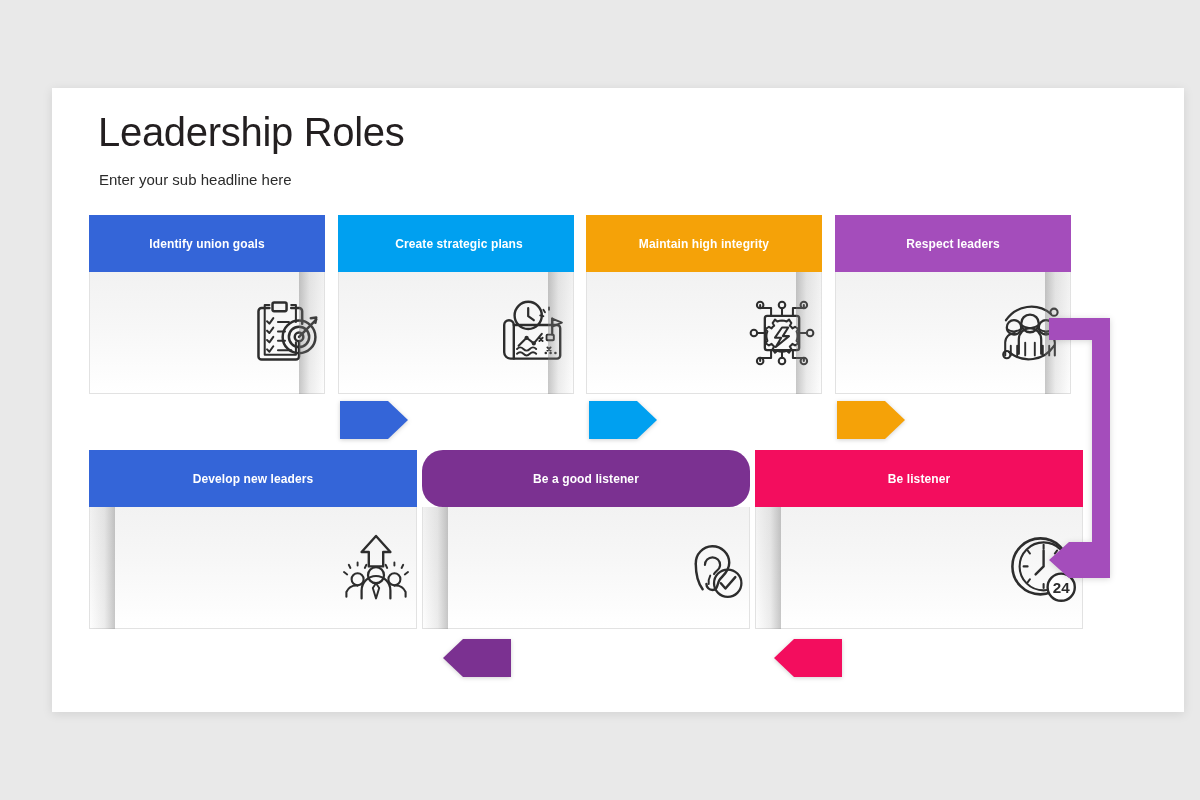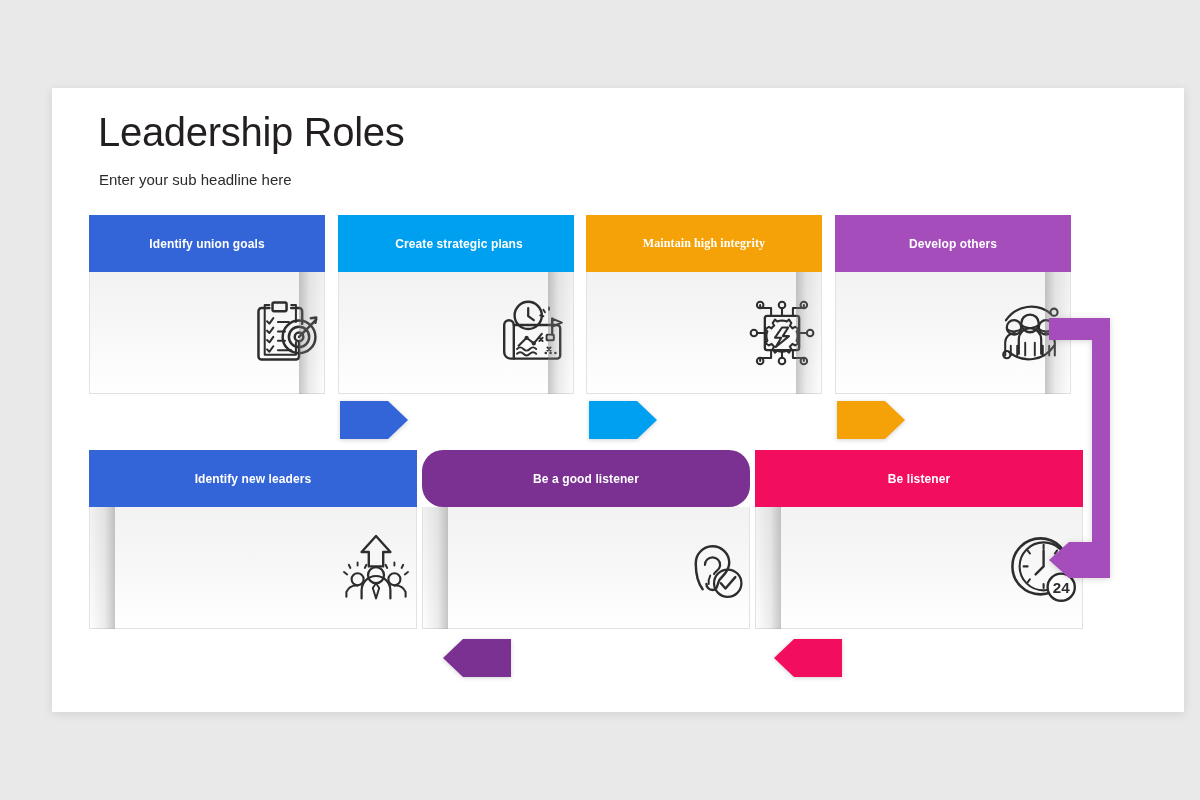--- a/index.html
+++ b/index.html
@@ -177,21 +177,21 @@
       </svg>
     </div>
     <div class="fold" style="right:0;"></div>
   </div>
 
   <svg class="arrow" style="left:537px; top:313px;" width="68" height="38" viewBox="0 0 68 38">
     <polygon points="0,0 48,0 68,19 48,38 0,38" fill="#00a0f0"></polygon>
   </svg>
 
   <div class="card" style="left:534px; top:127px; width:236px;">
-    <div class="card-head" style="background:#f5a208;font-family:Liberation Serif, serif;">Maintain high integrity</div>
+    <div class="card-head" style="background:#f5a208;">Maintain high integrity</div>
     <div class="card-body">
       <svg width="78" height="78" viewBox="0 0 100 100" fill="none" stroke="#2d2d2d" stroke-width="3" stroke-linecap="round" stroke-linejoin="round">
         <rect x="28" y="28" width="44" height="44" rx="3"></rect>
         <path d="M50 43 l-9 13 h8 l-7 12 l17-14 h-8 l7-11 Z" stroke-width="2.6"></path>
         <path d="M50 34 a16 16 0 0 1 6 1.3 l3-2.6 3 4.6 -2 3.3 a16 16 0 0 1 3.4 3.4 l3.3-2 4.6 3 -2.6 3 a16 16 0 0 1 1.3 6 a16 16 0 0 1-1.3 6 l2.6 3 -4.6 3 -3.3-2 a16 16 0 0 1-3.4 3.4 l2 3.3 -3 4.6 -3-2.6 a16 16 0 0 1-6 1.3 a16 16 0 0 1-6-1.3 l-3 2.6 -3-4.6 2-3.3 a16 16 0 0 1-3.4-3.4 l-3.3 2 -4.6-3 2.6-3 a16 16 0 0 1-1.3-6 a16 16 0 0 1 1.3-6 l-2.6-3 4.6-3 3.3 2 a16 16 0 0 1 3.4-3.4 l-2-3.3 3-4.6 3 2.6 a16 16 0 0 1 6-1.3 Z" stroke-width="2.6"></path>
         <path d="M50 28 V18" stroke-width="2.6"></path>
         <circle cx="50" cy="14" r="4.2" stroke-width="2.6"></circle>
         <path d="M50 72 V82" stroke-width="2.6"></path>
         <circle cx="50" cy="86" r="4.2" stroke-width="2.6"></circle>
         <path d="M28 50 H18" stroke-width="2.6"></path>
@@ -209,21 +209,21 @@
       </svg>
     </div>
     <div class="fold" style="right:0;"></div>
   </div>
 
   <svg class="arrow" style="left:785px; top:313px;" width="68" height="38" viewBox="0 0 68 38">
     <polygon points="0,0 48,0 68,19 48,38 0,38" fill="#f5a208"></polygon>
   </svg>
 
   <div class="card" style="left:783px; top:127px; width:236px;">
-    <div class="card-head" style="background:#a44dbb;">Develop others</div>
+    <div class="card-head" style="background:#a44dbb;">Respect leaders</div>
     <div class="card-body">
       <svg width="80" height="80" viewBox="0 0 100 100" fill="none" stroke="#2d2d2d" stroke-width="3" stroke-linecap="round" stroke-linejoin="round">
         <path d="M20 34 a38 38 0 0 1 56-8" stroke-width="2.8"></path>
         <path d="M80 66 a38 38 0 0 1-56 8" stroke-width="2.8"></path>
         <circle cx="80" cy="24" r="4.5" stroke-width="2.6"></circle>
         <circle cx="21" cy="77" r="4.5" stroke-width="2.6"></circle>
         <circle cx="50" cy="38" r="11"></circle>
         <path d="M39 40 q11 8 22 0" stroke-width="2.6"></path>
         <path d="M36 76 V58 a14 14 0 0 1 28 0 V76" stroke-width="2.8"></path>
         <path d="M50 49 V76" stroke-width="0"></path>
@@ -239,21 +239,21 @@
       </svg>
     </div>
     <div class="fold" style="right:0;"></div>
   </div>
 
   <svg id="wrap-connector" style="left:993px; top:225px;" width="66" height="265" viewBox="0 0 66 265">
     <polygon points="5,5 66,5 66,265 25,265 5,247 25,229 48,229 48,27 5,27" fill="#a44dbb" transform="translate(-1,0)"></polygon>
   </svg>
 
   <div class="card" style="left:37px; top:362px; width:328px;">
-    <div class="card-head" style="background:#3465d8;">Identify new leaders</div>
+    <div class="card-head" style="background:#3465d8;">Develop new leaders</div>
     <div class="card-body">
       <svg width="80" height="80" viewBox="0 0 100 100" fill="none" stroke="#2d2d2d" stroke-width="3" stroke-linecap="round" stroke-linejoin="round">
         <path d="M50 10 L68 30 H59 V48 H41 V30 H32 Z" stroke-width="3"></path>
         <circle cx="50" cy="59" r="10" stroke-width="2.8"></circle>
         <path d="M32 88 V78 a18 18 0 0 1 36 0 V88" stroke-width="2.8"></path>
         <path d="M50 69 l-4 6 l4 13 l4-13 Z" stroke-width="2.4"></path>
         <circle cx="27" cy="64" r="7.5" stroke-width="2.6"></circle>
         <path d="M13 86 V80 a14 14 0 0 1 14-8" stroke-width="2.6"></path>
         <circle cx="73" cy="64" r="7.5" stroke-width="2.6"></circle>
         <path d="M87 86 V80 a14 14 0 0 0-14-8" stroke-width="2.6"></path>

